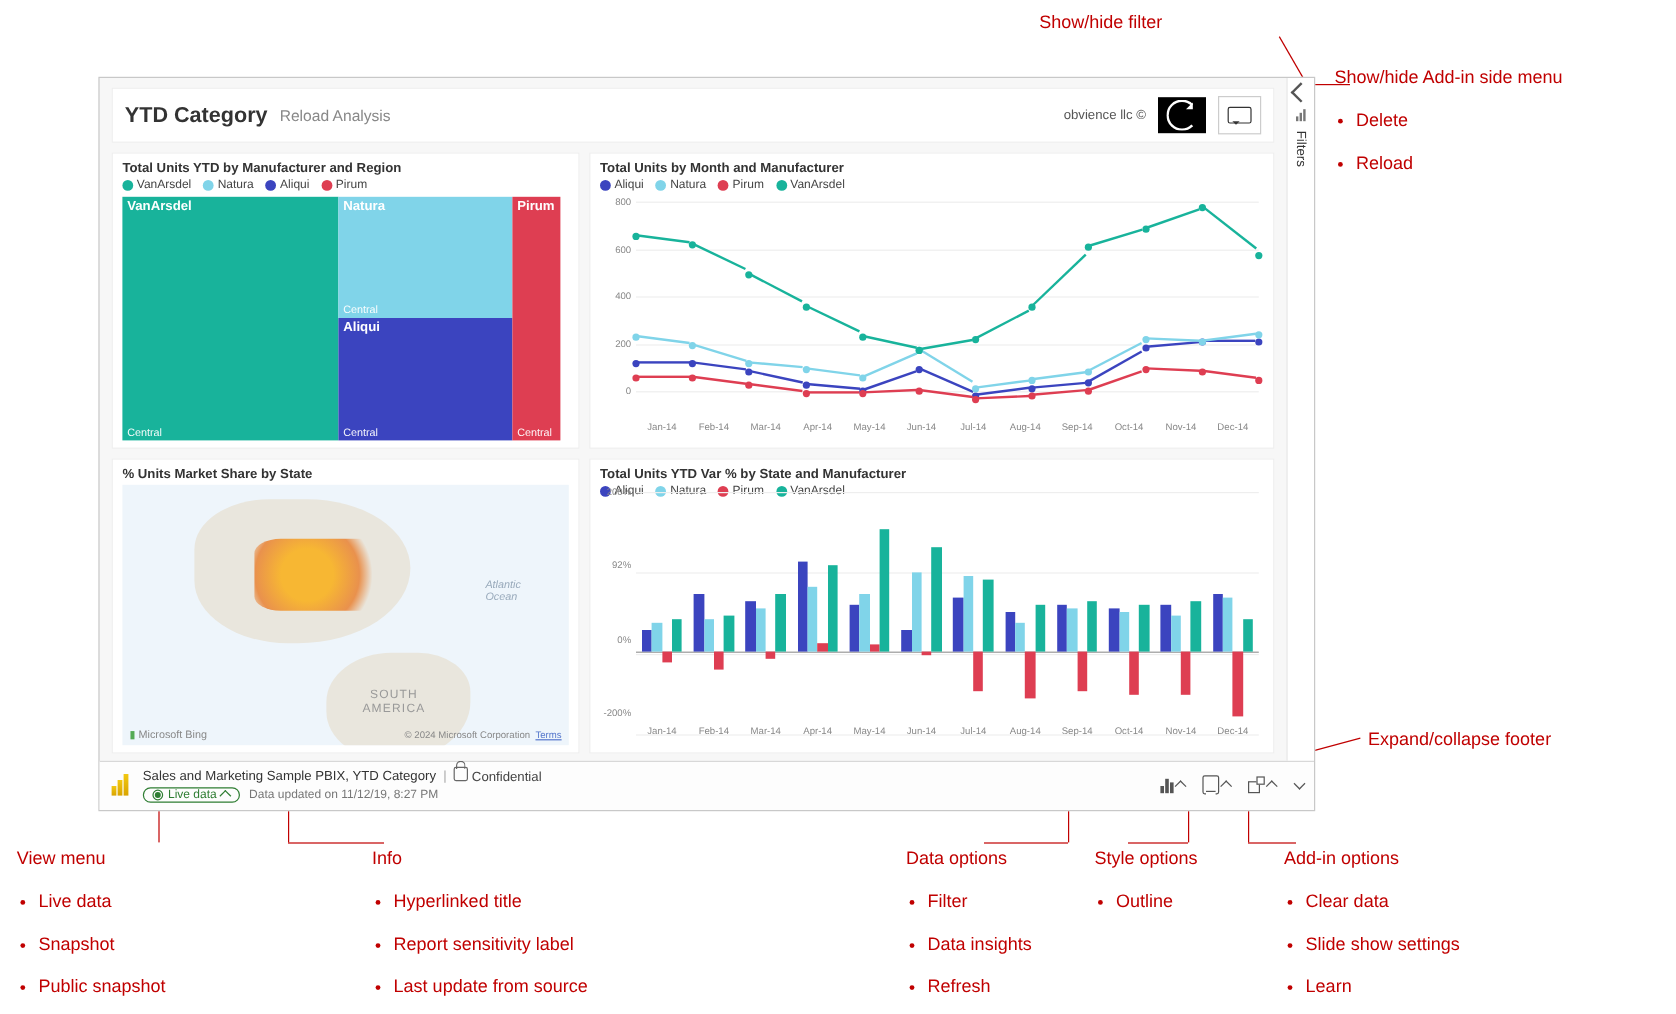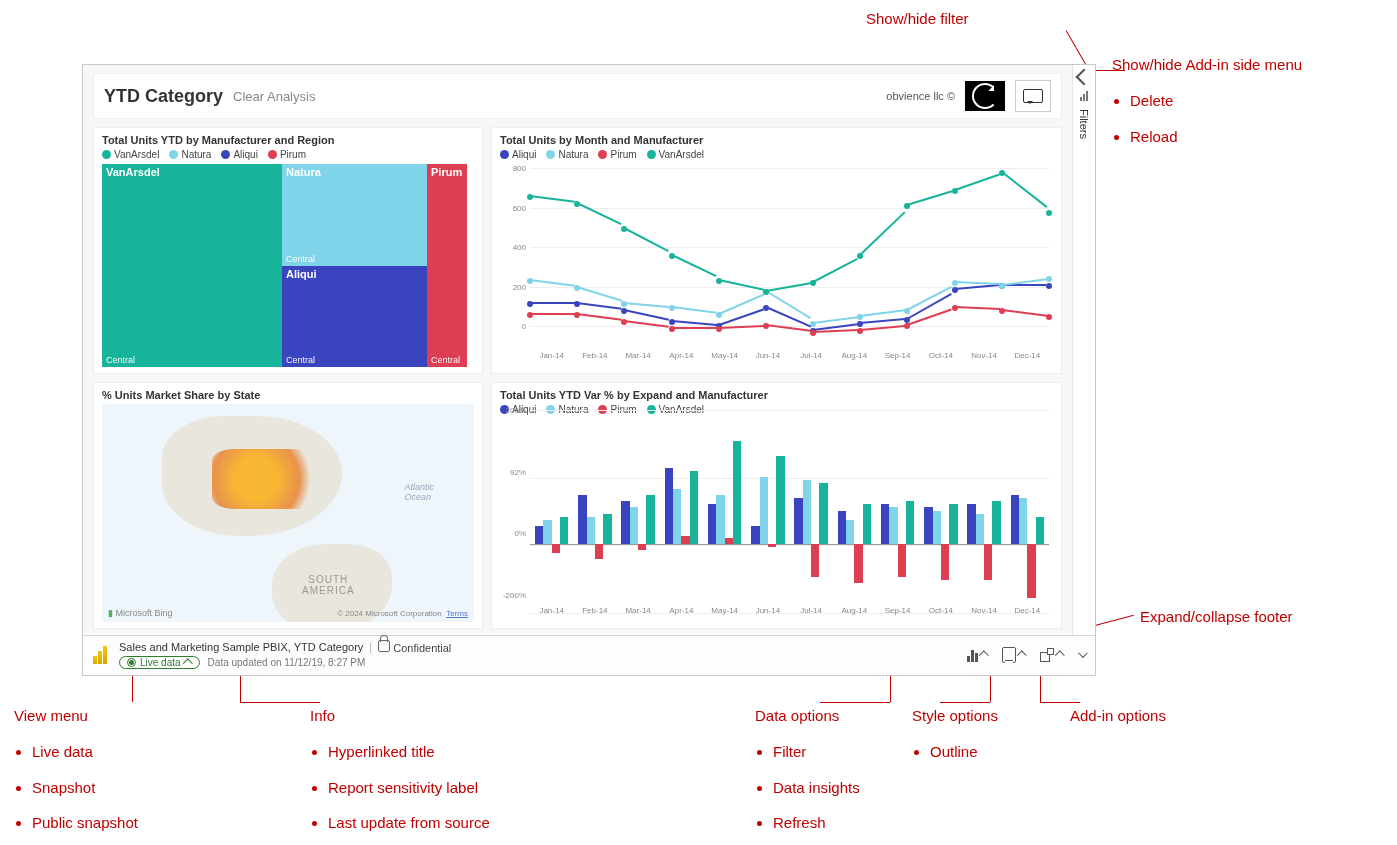--- a/index.html
+++ b/index.html
@@ -131,21 +131,21 @@
   <div class="lead v" style="left:990px;top:674px;height:28px"></div>
   <div class="lead" style="left:940px;top:702px;width:50px"></div>
   <div class="lead v" style="left:1040px;top:674px;height:28px"></div>
   <div class="lead" style="left:1040px;top:702px;width:40px"></div>
 
   <div class="addin">
     <div class="content-row">
       <div class="report">
         <div class="header">
           <span class="title">YTD Category</span>
-          <span class="subtitle">Clear Analysis</span>
+          <span class="subtitle">Reload Analysis</span>
           <span class="spacer"></span>
           <span class="copyright">obvience llc ©</span>
           <span class="logo-box">
               <span class="logo-arc"></span>
             </span>
           <span class="comment-icon">
               <span class="bubble"></span>
             </span>
         </div>
 
@@ -348,21 +348,21 @@
               <div class="ocean-label" style="top:78px;right:40px;white-space:pre">Atlantic
 Ocean</div>
               <div class="sa-label" style="top:170px;left:200px;white-space:pre;text-align:center">SOUTH
 AMERICA</div>
               <div class="bing"><span class="b">▮</span> <span>Microsoft Bing</span></div>
               <div class="mapcred"><span>© 2024 Microsoft Corporation</span>&nbsp;&nbsp;<a>Terms</a></div>
             </div>
           </div>
 
           <div class="tile">
-            <div class="tile-title">Total Units YTD Var % by Expand and Manufacturer</div>
+            <div class="tile-title">Total Units YTD Var % by State and Manufacturer</div>
             <div class="legend">
               <span class="lg">
                   <span class="dot" style="background:var(--blue)"></span>
                   <span>Aliqui</span>
                 </span>
               <span class="lg">
                   <span class="dot" style="background:var(--lightblue)"></span>
                   <span>Natura</span>
                 </span>
               <span class="lg">
@@ -551,15 +551,20 @@
       </ul>
   </div>
   <div class="anno" style="left:912px;top:705px">
     <span>Style options</span>
     <ul id="anno-style-items">
         <li>Outline</li>
       </ul>
   </div>
   <div class="anno" style="left:1070px;top:705px">
     <span>Add-in options</span>
+    <ul id="anno-addin-items">
+        <li>Clear data</li>
+        <li>Slide show settings</li>
+        <li>Learn</li>
+      </ul>
   </div>
 
 </div>
 
 </body></html>

